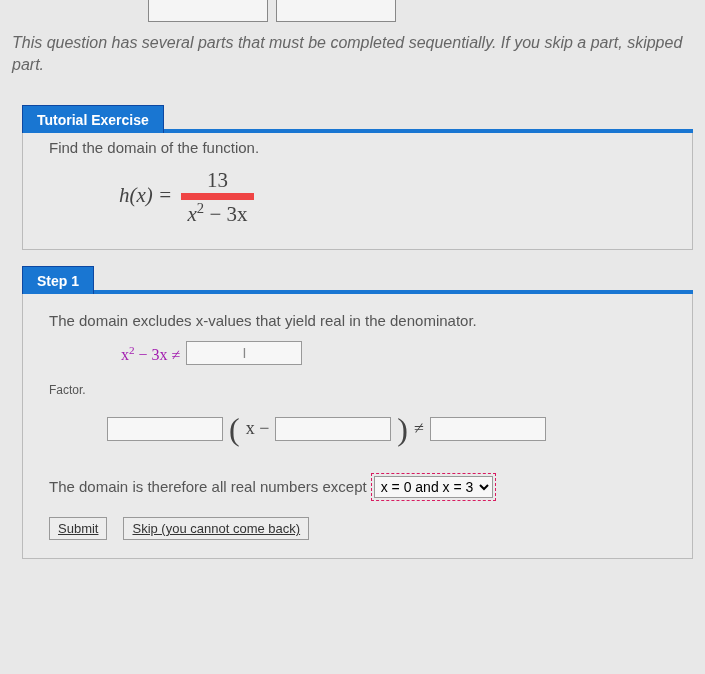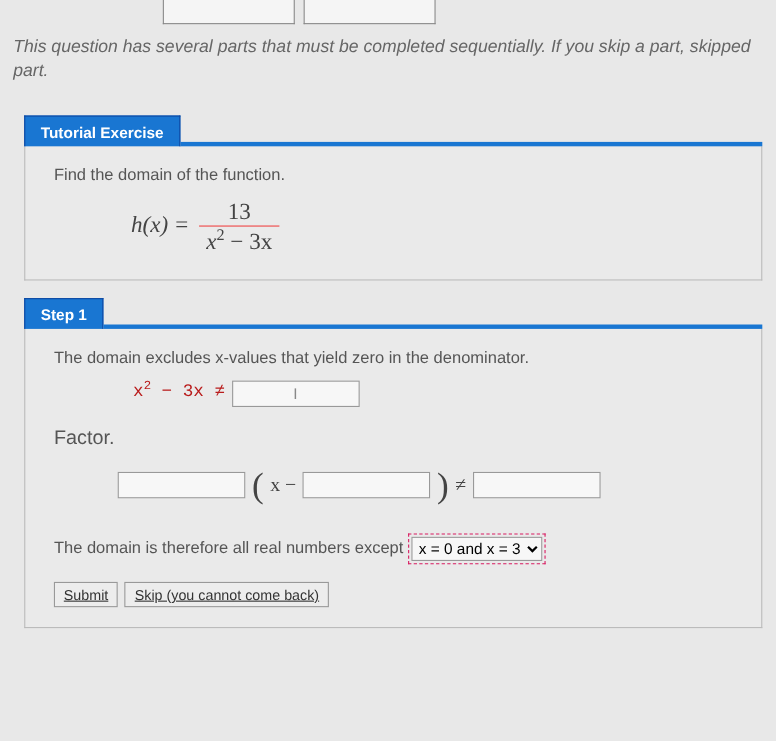--- a/index.html
+++ b/index.html
@@ -47,71 +47,71 @@
       border: 1px solid #0d47a1;
       border-bottom: none;
     }
     .section-bar {
       flex: 1;
       border-bottom: 4px solid #1976d2;
     }
     .section-body {
       border: 1px solid #bbb;
       border-top: none;
-      padding: 18px 20px 22px 26px;
+      padding: 6px 20px 22px 26px;
       background: #eaeaea;
     }
     .prompt {
       color: #555;
       font-size: 15px;
       margin-bottom: 12px;
     }
     .formula {
       font-family: 'Times New Roman', serif;
       color: #444;
       font-size: 21px;
       margin-left: 70px;
     }
     .formula .func { font-style: italic; }
     .frac {
       display: inline-block;
       text-align: center;
       vertical-align: middle;
       margin-left: 4px;
     }
-    .frac .num { display: block; border-bottom: 1px solid #ef4444; padding: 0 6px; }
+    .frac .num { display: block; border-bottom: 7px solid #ef4444; padding: 0 6px; }
     .frac .den { display: block; padding: 0 6px; }
     .step-body { padding: 18px 20px 18px 26px; }
     .eq-line {
-      font-family: Liberation Mono, monospace;
+      font-family: Liberation Serif, serif;
       font-size: 16px;
-      color: #b91c1c;
+      color: #a21caf;
       margin: 10px 0 18px 72px;
       display: flex;
-      align-items: flex-start;
+      align-items: flex-end;
       gap: 6px;
     }
     .input-blank {
       display: inline-block;
       width: 116px;
       height: 24px;
       border: 1px solid #999;
       background: #f7f7f7;
       vertical-align: middle;
     }
     .input-blank.cursor::after {
       content: "I";
       color: #888;
       display: block;
       text-align: center;
       font-family: Arial;
       font-size: 14px;
       line-height: 22px;
     }
-    .factor-label { color: #555; font-size: 18px; margin: 10px 0 16px 0; }
+    .factor-label { color: #555; font-size: 12px; margin: 10px 0 16px 0; }
     .factor-line {
       display: flex;
       align-items: center;
       gap: 6px;
       margin-left: 58px;
       font-family: 'Times New Roman', serif;
       font-size: 18px;
       color: #444;
     }
     .paren { font-size: 32px; line-height: 1; }
@@ -132,21 +132,21 @@
     .select-box select {
       font-family: Arial;
       font-size: 14px;
       border: 1px solid #999;
       background: #f7f7f7;
       padding: 1px 2px;
     }
     .btn-row {
       margin-top: 16px;
       display: flex;
-      gap: 6px;
+      gap: 16px;
     }
     .btn {
       border: 1px solid #999;
       background: #ededed;
       font-size: 13px;
       color: #333;
       padding: 3px 8px;
       text-decoration: underline;
       cursor: pointer;
     }
@@ -178,21 +178,21 @@
     </div>
   </div>
 </div>
 
 <div class="section">
   <div class="section-header">
     <div class="section-tab">Step 1</div>
     <div class="section-bar"></div>
   </div>
   <div class="section-body step-body">
-    <div class="prompt">The domain excludes x-values that yield zero in the denominator.</div>
+    <div class="prompt">The domain excludes x-values that yield real in the denominator.</div>
     <div class="eq-line">
       <span><span class="func">x</span><sup>2</sup><span> − 3x ≠</span></span>
       <span class="input-blank cursor"></span>
     </div>
 
     <div class="factor-label">Factor.</div>
     <div class="factor-line">
       <span class="input-blank"></span>
       <span class="paren">(</span>
       <span class="func">x −</span>

